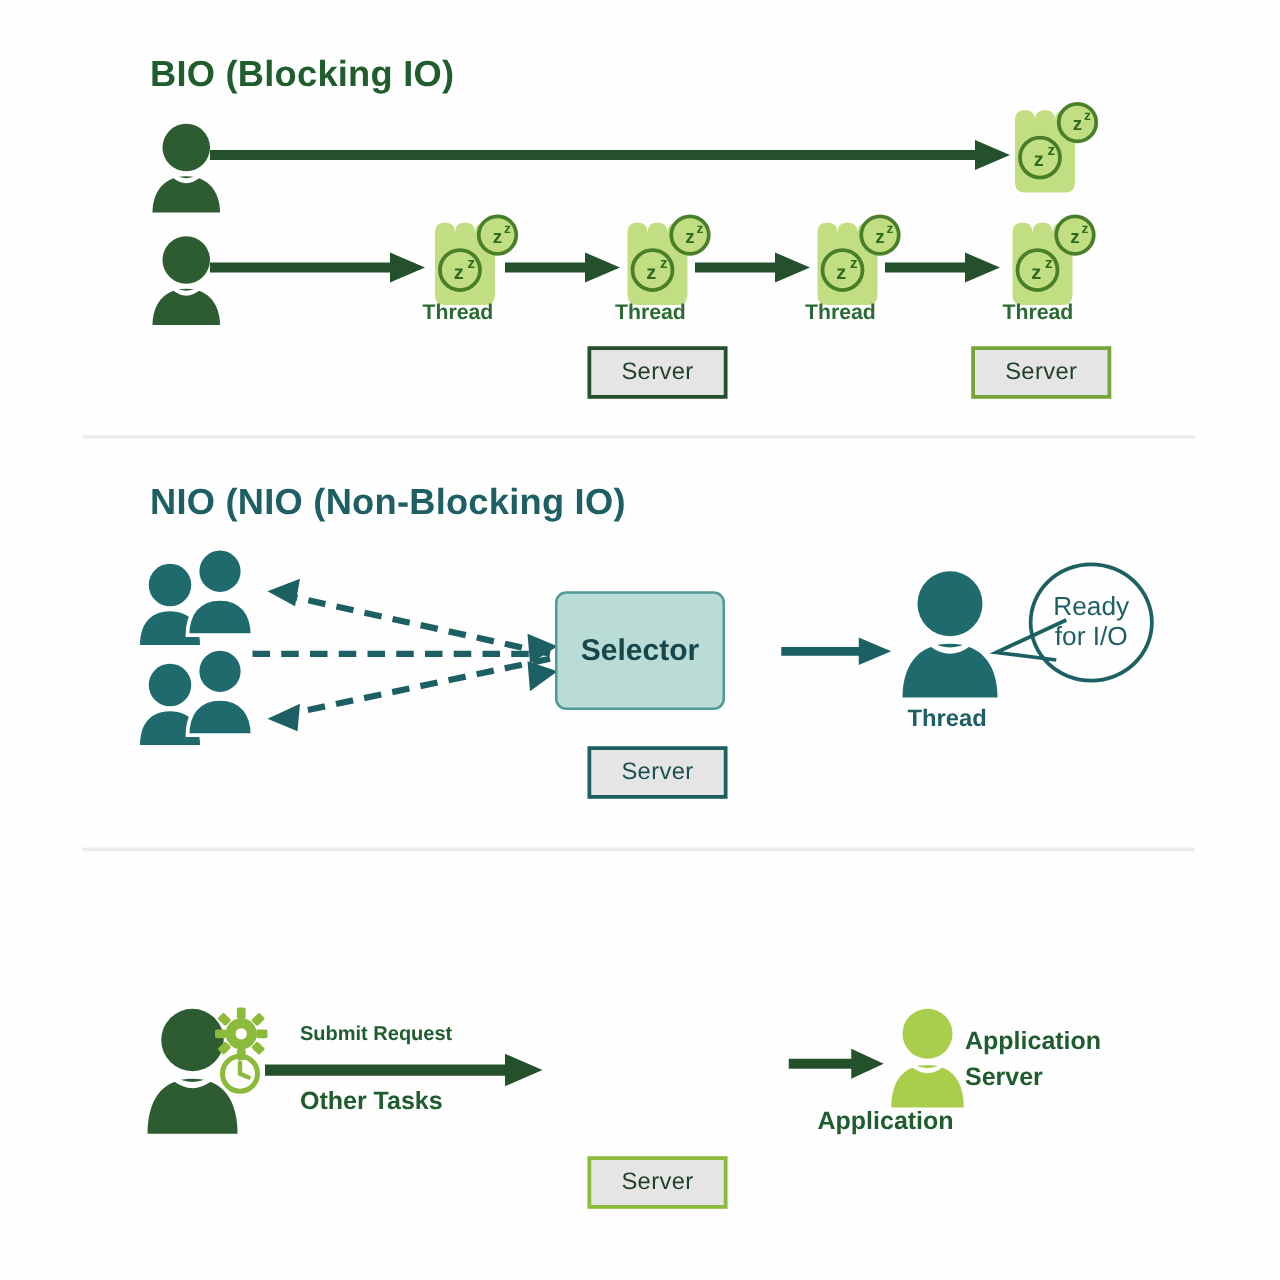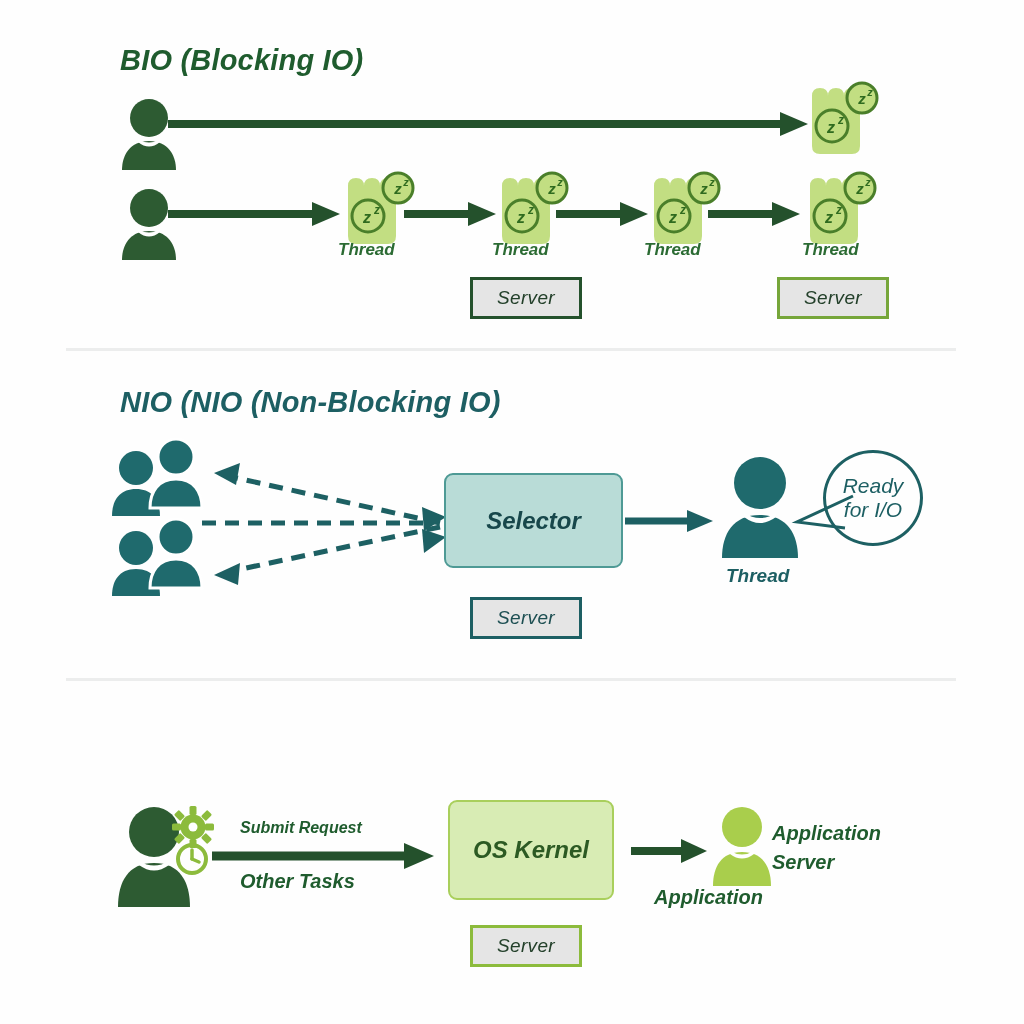--- a/index.html
+++ b/index.html
@@ -14,21 +14,21 @@
     overflow: hidden;
     font-family: "Liberation Sans", sans-serif;
     background: #fefefe;
   }
   .stage {
     position: absolute;
     inset: 0;
     width: 1024px;
     height: 1024px;
   }
-  .abs { position: absolute; font-style: italic; }
+  .abs { position: absolute; }
 
   
   .sec-title {
     font-size: 29px;
     font-weight: bold;
     letter-spacing: 0.2px;
     white-space: nowrap;
   }
   .title-bio  { color: #1f5c2e; left: 120px; top: 44px; }
   .title-nio  { color: #1d5f63; left: 120px; top: 386px; }
@@ -268,21 +268,21 @@
       <line x1="6" y1="68" x2="228" y2="68" stroke="#1d6063" stroke-width="5" stroke-dasharray="14,9"></line>
       <polygon points="250,62 226,52 228,76" fill="#1d6063"></polygon>
 
       <line x1="244" y1="72" x2="36" y2="116" stroke="#1d6063" stroke-width="5" stroke-dasharray="14,9"></line>
       <polygon points="18,120 44,108 42,130" fill="#1d6063"></polygon>
 
       <polygon points="250,82 226,74 228,98" fill="#1d6063"></polygon>
     </svg>
   </div>
 
-  <div class="abs proc-box selector-box" style="left:444px; top:473px; width:179px; height:95px;">
+  <div class="abs proc-box selector-box" style="left:444px; top:473px; width:136px; height:95px;">
     <span>Selector</span>
   </div>
 
   <div class="abs" style="left:625px; top:510px;">
     <svg width="88" height="22" viewBox="0 0 88 22">
       <line x1="0" y1="11" x2="66" y2="11" stroke="#1d6063" stroke-width="7"></line>
       <polygon points="88,11 62,0 62,22" fill="#1d6063"></polygon>
     </svg>
   </div>
 
@@ -352,23 +352,20 @@
 
   <div class="abs" style="left:212px; top:843px;">
     <svg width="222" height="26" viewBox="0 0 222 26">
       <line x1="0" y1="13" x2="196" y2="13" stroke="#24512c" stroke-width="9"></line>
       <polygon points="222,13 192,0 192,26" fill="#24512c"></polygon>
     </svg>
   </div>
 
   <div class="abs lbl lbl-dark" style="left:240px; top:870px; font-size:20px;">Other Tasks</div>
 
-  <div class="abs proc-box kernel-box" style="left:448px; top:800px; width:166px; height:100px;">
-    <span>OS Kernel</span>
-  </div>
 
   <div class="abs" style="left:631px; top:839px;">
     <svg width="76" height="24" viewBox="0 0 76 24">
       <line x1="0" y1="12" x2="54" y2="12" stroke="#24512c" stroke-width="8"></line>
       <polygon points="76,12 50,0 50,24" fill="#24512c"></polygon>
     </svg>
   </div>
 
   <div class="abs" style="left:708px; top:806px;">
     <svg width="70" height="82" viewBox="0 0 70 82">

